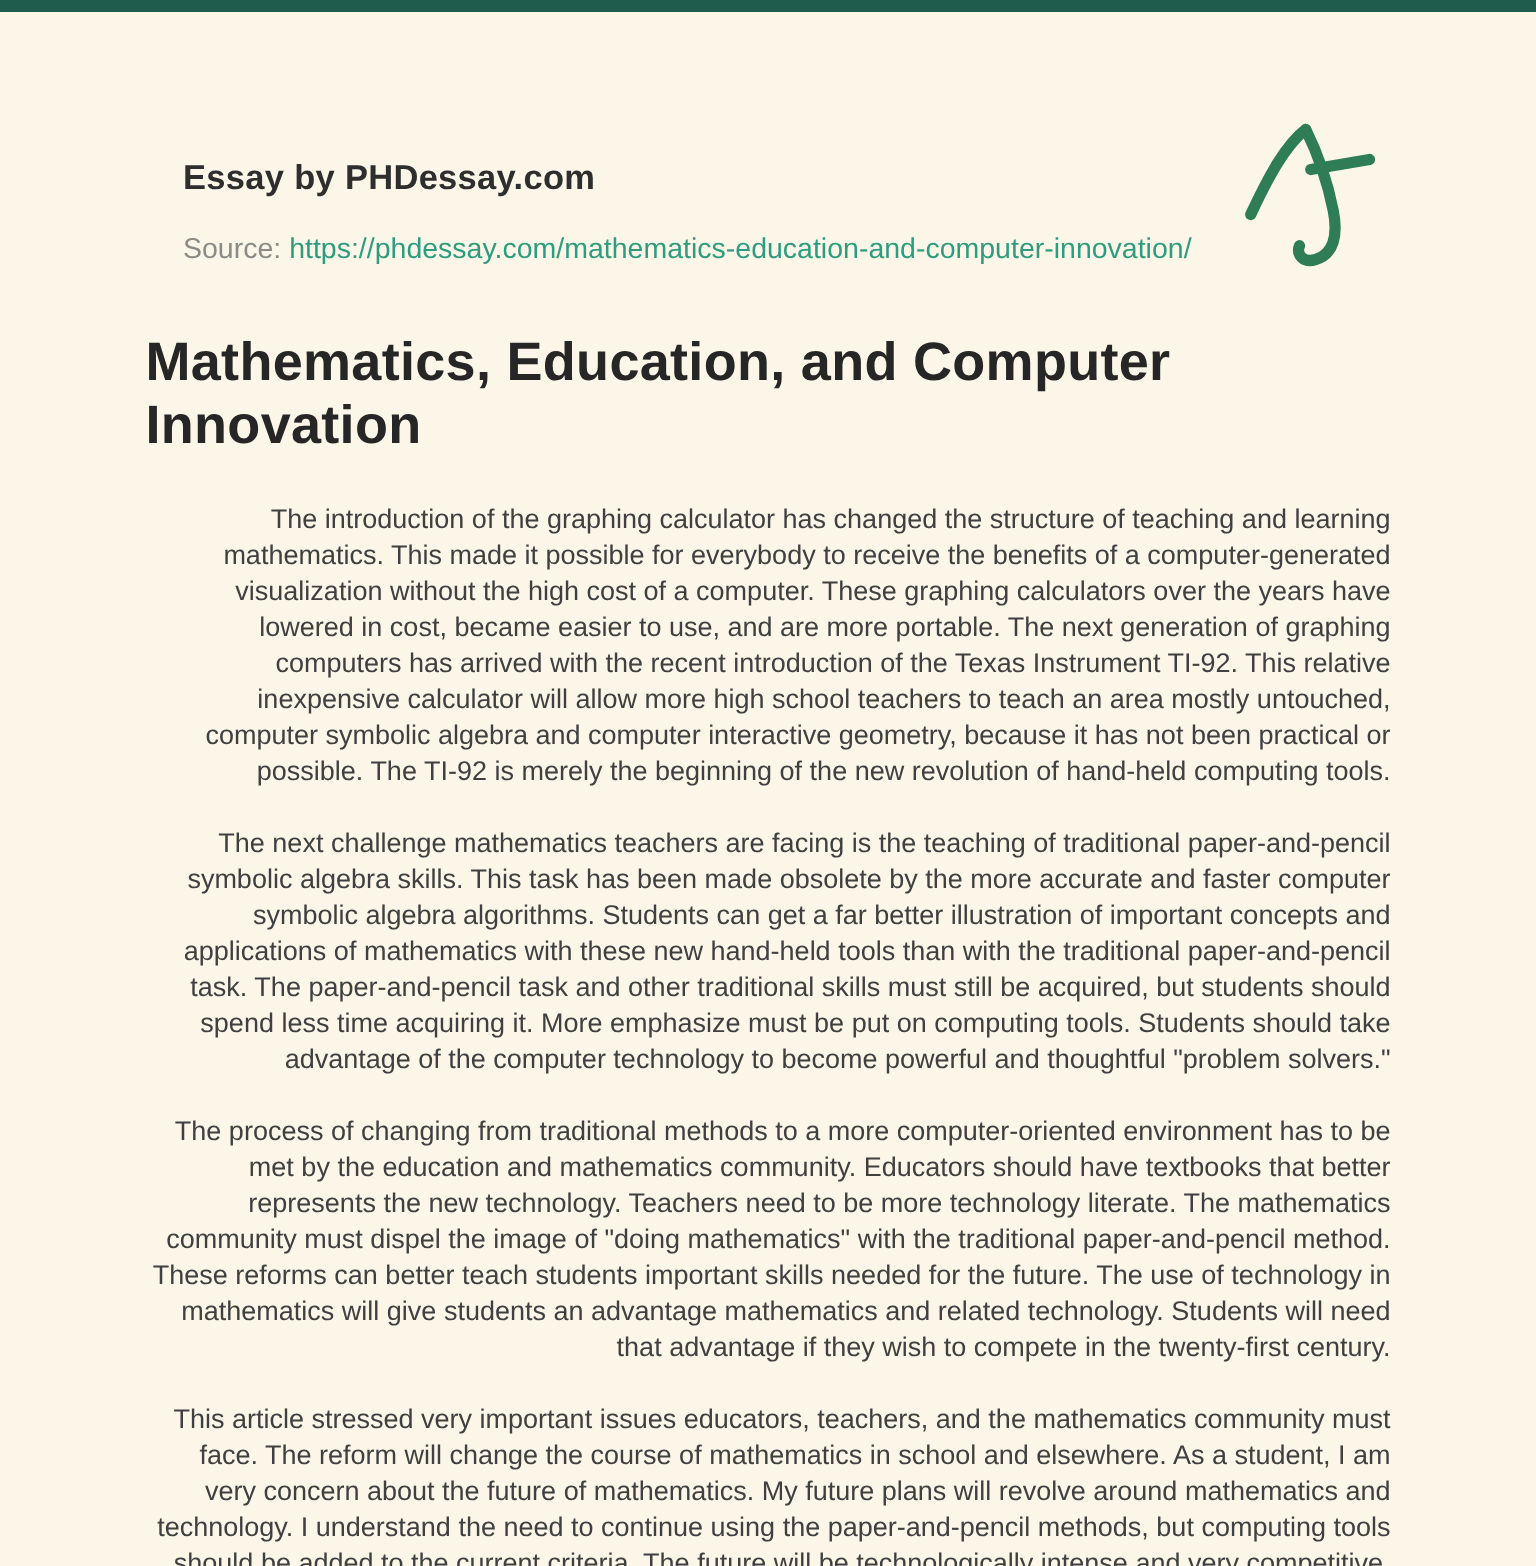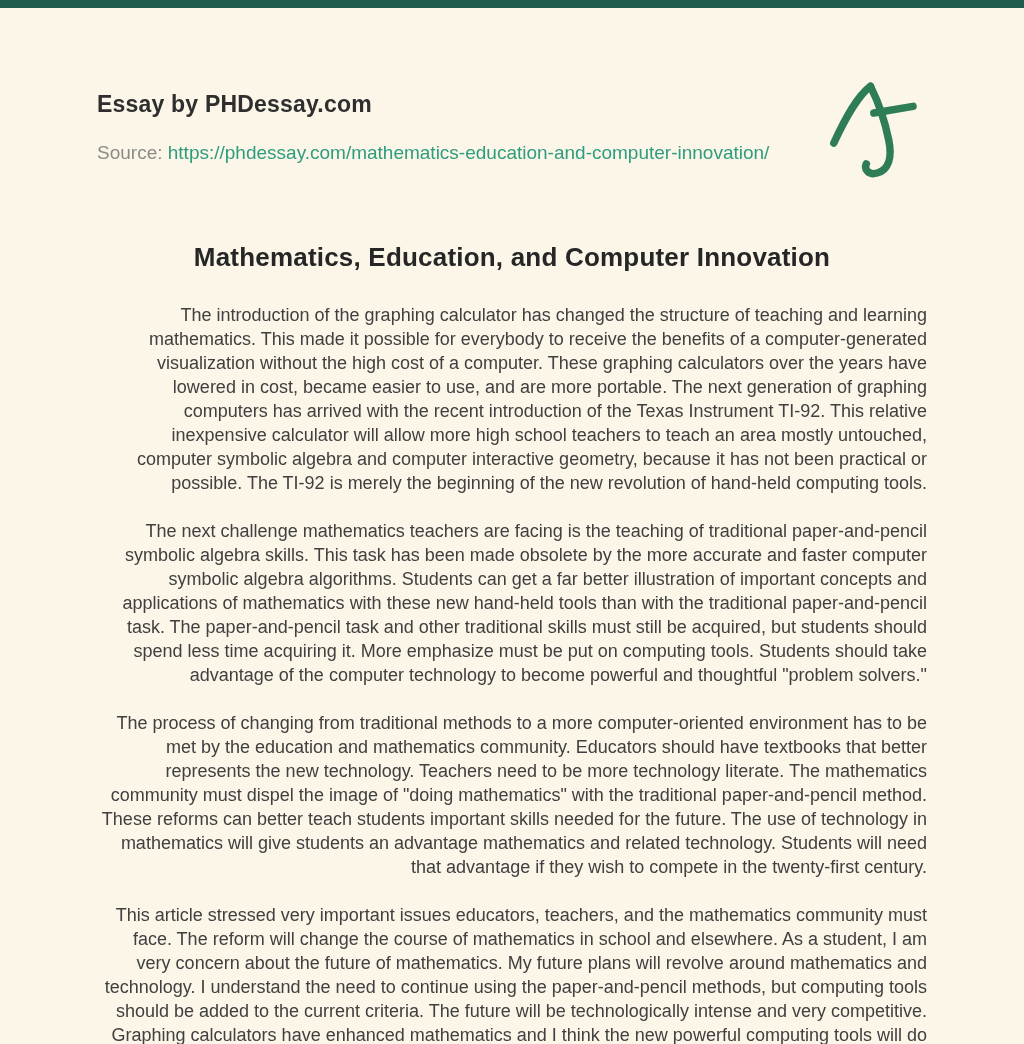--- a/index.html
+++ b/index.html
@@ -15,22 +15,23 @@
     width: 100%;
     height: 8px;
     background: #1f5c4d;
   }
   .content {
     padding: 0 97px;
   }
   .header-row {
     display: flex;
     justify-content: space-between;
-    align-items: center;
+    align-items: flex-end;
     margin-top: 68px;
+    margin-left: 25px;
   }
   .site-title {
     font-size: 23px;
     font-weight: 700;
     color: #2e2e2e;
     letter-spacing: 0.2px;
   }
   .source-line {
     margin-top: 24px;
     font-size: 19px;
@@ -44,26 +45,25 @@
   .logo {
     margin-top: 2px;
     margin-right: 8px;
   }
   .logo svg {
     width: 92px;
     height: 100px;
     display: block;
   }
   .essay-title {
-    margin-top: 64px;
-    font-size: 26px;
+    margin-top: 42px;
+    font-size: 36px;
     font-weight: 700;
     color: #262626;
     letter-spacing: 0.2px;
-    text-align: center;
   }
   .essay-body {
     margin-top: 30px;
   }
   .paragraph {
     font-size: 18px;
     line-height: 24px;
     color: #404040;
     margin-bottom: 24px;
     text-align: right;

